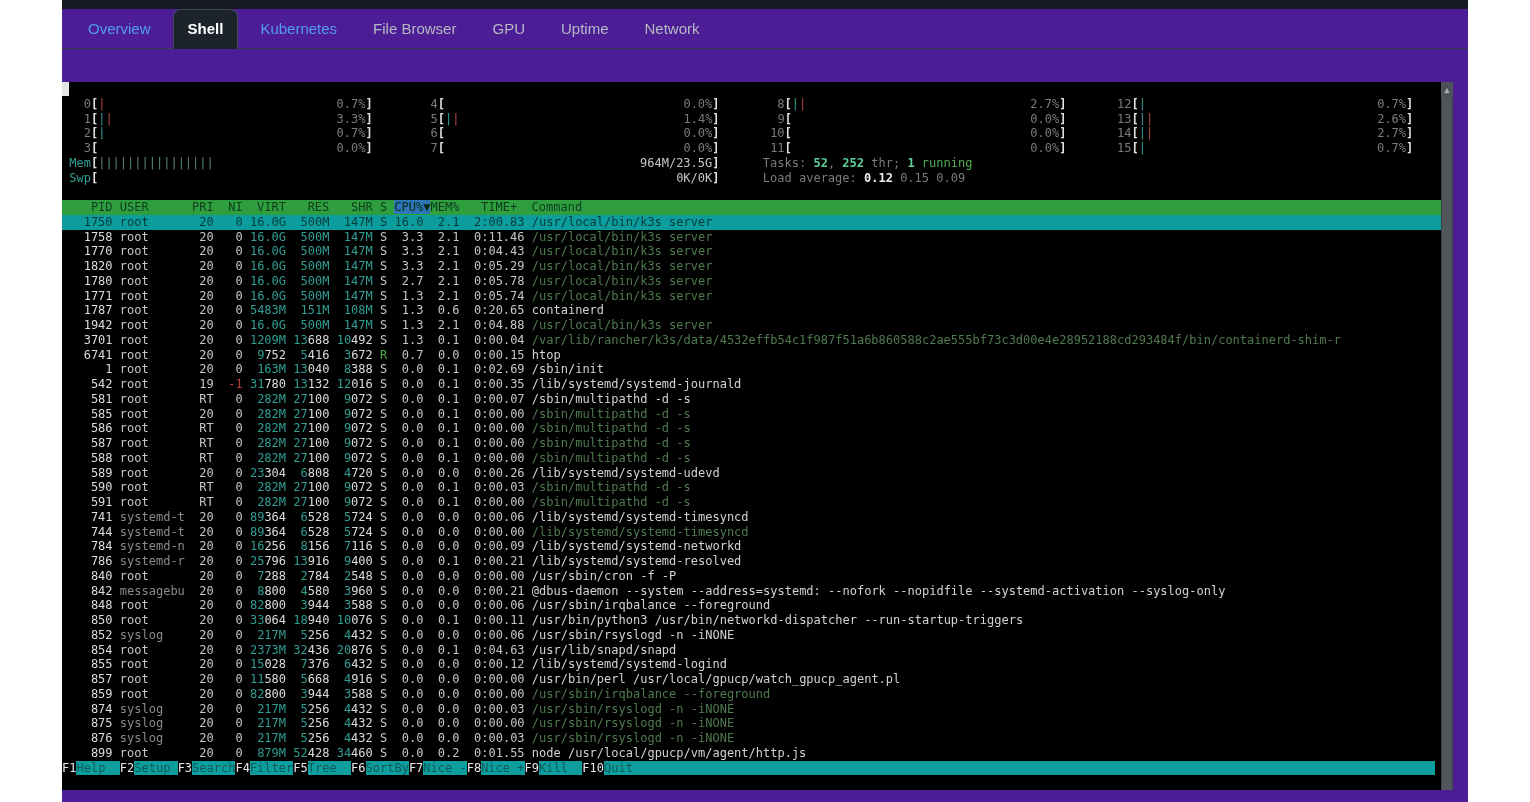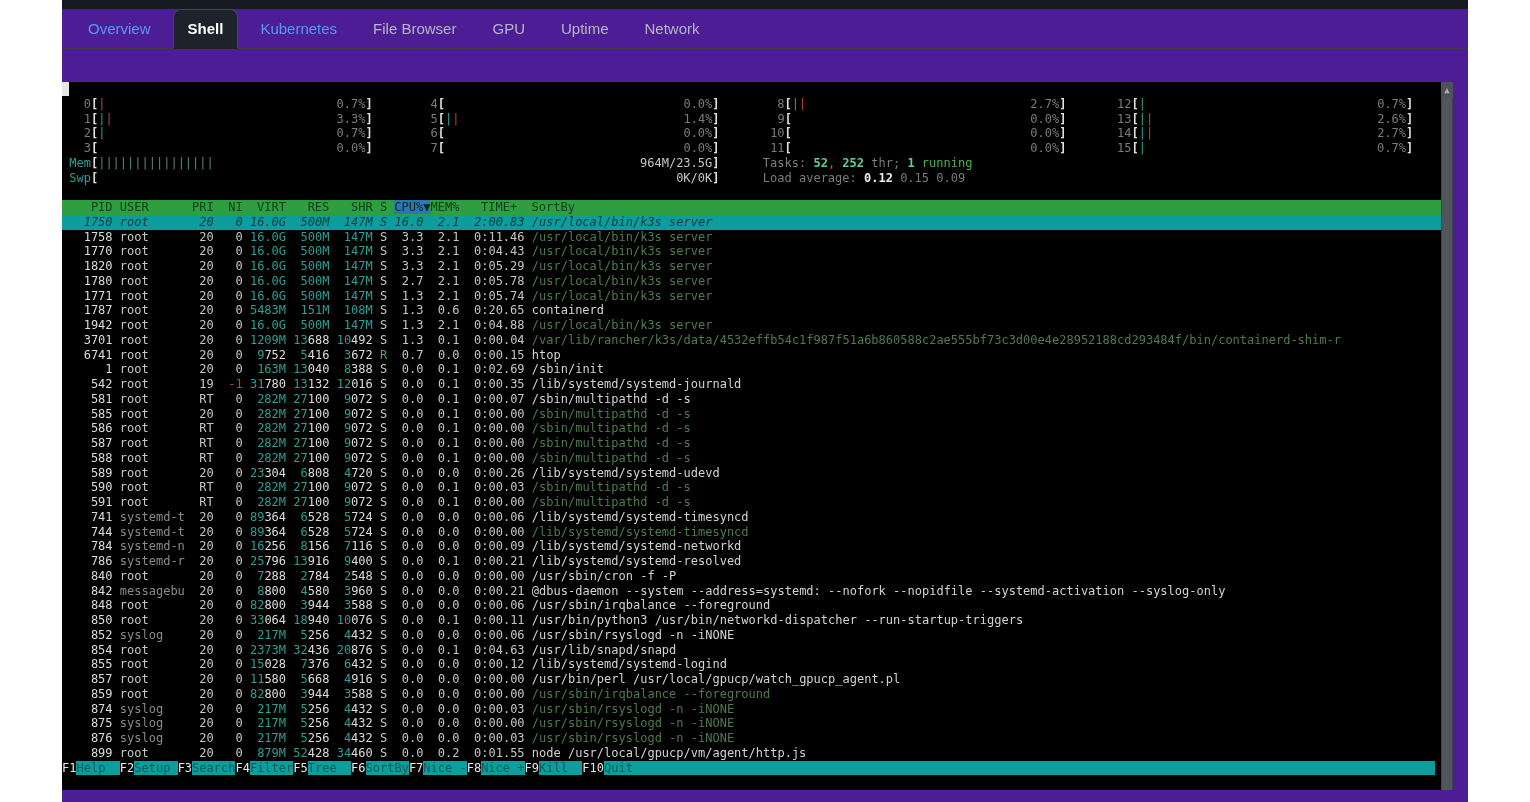--- a/index.html
+++ b/index.html
@@ -31,21 +31,21 @@
   .c-tc{color:#5ecf9b;font-weight:bold;}
   .c-bold{color:#ececec;font-weight:bold;}
   .c-brk{color:#e0e0e0;font-weight:bold;}
   .c-cmd{color:#d2d2d2;}
   .c-thr{color:#4e7a4e;}
   .c-membar{color:#55897e;}
   .cursor{background:#e6e6e6;color:transparent;}
   .l-hdr{background:#2f9e3f;color:#0e3d1d;}
   .hdr-sort{background:#2d76b5;color:#09281a;text-align:center;}
   .l-sel{background:#0d9d9d;}
-  .l-sel span{color:#043c3c !important;font-weight:normal !important;font-style:italic;}
+  .l-sel span{color:#043c3c !important;font-weight:normal !important;}
   .fk-key{color:#e8e8e8;text-align:center;}
   .fk-lbl{background:#0d9d9d;color:#0a5c5c;}
   .scrollbar{position:absolute;right:0;top:0;width:12px;height:100%;background:#3f434a;}
   .scroll-arrow{height:16px;background:#4d5158;color:#a9adb3;font-family:"DejaVu Sans Mono",monospace;
                 font-size:9px;line-height:16px;text-align:center;cursor:pointer;}
   .scroll-thumb{position:absolute;top:16px;bottom:0;left:1px;right:1px;background:#51565d;}
 </style>
 </head>
 <body>
 
@@ -63,21 +63,21 @@
   <div class="terminal">
     <div class="term-lines" id="term-lines">
         <div class="tline"><span class="cursor"> </span></div>
         <div class="tline"><span> </span><span class="c-dim">  0</span><span class="c-brk">[</span><span class="c-red">|</span><span>                                </span><span class="c-dim">0.7%</span><span class="c-brk">]</span><span>      </span><span class="c-dim">  4</span><span class="c-brk">[</span><span>                                 </span><span class="c-dim">0.0%</span><span class="c-brk">]</span><span>      </span><span class="c-dim">  8</span><span class="c-brk">[</span><span class="c-teal">|</span><span class="c-red">|</span><span>                               </span><span class="c-dim">2.7%</span><span class="c-brk">]</span><span>      </span><span class="c-dim"> 12</span><span class="c-brk">[</span><span class="c-teal">|</span><span>                                </span><span class="c-dim">0.7%</span><span class="c-brk">]</span></div>
         <div class="tline"><span> </span><span class="c-dim">  1</span><span class="c-brk">[</span><span class="c-teal">|</span><span class="c-red">|</span><span>                               </span><span class="c-dim">3.3%</span><span class="c-brk">]</span><span>      </span><span class="c-dim">  5</span><span class="c-brk">[</span><span class="c-teal">|</span><span class="c-red">|</span><span>                               </span><span class="c-dim">1.4%</span><span class="c-brk">]</span><span>      </span><span class="c-dim">  9</span><span class="c-brk">[</span><span>                                 </span><span class="c-dim">0.0%</span><span class="c-brk">]</span><span>      </span><span class="c-dim"> 13</span><span class="c-brk">[</span><span class="c-teal">|</span><span class="c-red">|</span><span>                               </span><span class="c-dim">2.6%</span><span class="c-brk">]</span></div>
         <div class="tline"><span> </span><span class="c-dim">  2</span><span class="c-brk">[</span><span class="c-teal">|</span><span>                                </span><span class="c-dim">0.7%</span><span class="c-brk">]</span><span>      </span><span class="c-dim">  6</span><span class="c-brk">[</span><span>                                 </span><span class="c-dim">0.0%</span><span class="c-brk">]</span><span>      </span><span class="c-dim"> 10</span><span class="c-brk">[</span><span>                                 </span><span class="c-dim">0.0%</span><span class="c-brk">]</span><span>      </span><span class="c-dim"> 14</span><span class="c-brk">[</span><span class="c-teal">|</span><span class="c-red">|</span><span>                               </span><span class="c-dim">2.7%</span><span class="c-brk">]</span></div>
         <div class="tline"><span> </span><span class="c-dim">  3</span><span class="c-brk">[</span><span>                                 </span><span class="c-dim">0.0%</span><span class="c-brk">]</span><span>      </span><span class="c-dim">  7</span><span class="c-brk">[</span><span>                                 </span><span class="c-dim">0.0%</span><span class="c-brk">]</span><span>      </span><span class="c-dim"> 11</span><span class="c-brk">[</span><span>                                 </span><span class="c-dim">0.0%</span><span class="c-brk">]</span><span>      </span><span class="c-dim"> 15</span><span class="c-brk">[</span><span class="c-teal">|</span><span>                                </span><span class="c-dim">0.7%</span><span class="c-brk">]</span></div>
         <div class="tline"><span> </span><span class="c-teal">Mem</span><span class="c-brk">[</span><span class="c-membar">||||||||||||||||</span><span>                                                           </span><span class="c-txt">964M/23.5G</span><span class="c-brk">]</span><span>      </span><span class="c-dim">Tasks: </span><span class="c-tc">52</span><span class="c-dim">, </span><span class="c-tc">252</span><span class="c-dim"> thr; </span><span class="c-tc">1</span><span class="c-grn"> running</span></div>
         <div class="tline"><span> </span><span class="c-teal">Swp</span><span class="c-brk">[</span><span class="c-membar"></span><span>                                                                                </span><span class="c-txt">0K/0K</span><span class="c-brk">]</span><span>      </span><span class="c-dim">Load average: </span><span class="c-bold">0.12</span><span class="c-dim"> 0.15 0.09</span></div>
         <div class="tline"></div>
-        <div class="tline l-hdr"><span>    PID USER      PRI  NI  VIRT   RES   SHR S </span><span class="hdr-sort">CPU%▼</span><span>MEM%   TIME+  SortBy                                                                                                                      </span></div>
+        <div class="tline l-hdr"><span>    PID USER      PRI  NI  VIRT   RES   SHR S </span><span class="hdr-sort">CPU%▼</span><span>MEM%   TIME+  Command                                                                                                                      </span></div>
         <div class="tline l-sel"><span class="c-bri">   1750</span><span> </span><span class="c-txt">root     </span><span> </span><span class="c-txt"> 20</span><span> </span><span class="c-txt">  0</span><span> </span><span class="c-teal">16.0G</span><span> </span><span class="c-teal"> 500M</span><span> </span><span class="c-teal"> 147M</span><span> </span><span class="c-txt">S</span><span> </span><span class="c-txt">16.0</span><span> </span><span class="c-txt"> 2.1</span><span> </span><span class="c-txt"> 2:00.83</span><span> </span><span class="c-cmd">/usr/local/bin/k3s server</span></div>
         <div class="tline"><span class="c-bri">   1758</span><span> </span><span class="c-txt">root     </span><span> </span><span class="c-txt"> 20</span><span> </span><span class="c-txt">  0</span><span> </span><span class="c-teal">16.0G</span><span> </span><span class="c-teal"> 500M</span><span> </span><span class="c-teal"> 147M</span><span> </span><span class="c-txt">S</span><span> </span><span class="c-txt"> 3.3</span><span> </span><span class="c-txt"> 2.1</span><span> </span><span class="c-txt"> 0:11.46</span><span> </span><span class="c-thr">/usr/local/bin/k3s server</span></div>
         <div class="tline"><span class="c-bri">   1770</span><span> </span><span class="c-txt">root     </span><span> </span><span class="c-txt"> 20</span><span> </span><span class="c-txt">  0</span><span> </span><span class="c-teal">16.0G</span><span> </span><span class="c-teal"> 500M</span><span> </span><span class="c-teal"> 147M</span><span> </span><span class="c-txt">S</span><span> </span><span class="c-txt"> 3.3</span><span> </span><span class="c-txt"> 2.1</span><span> </span><span class="c-txt"> 0:04.43</span><span> </span><span class="c-thr">/usr/local/bin/k3s server</span></div>
         <div class="tline"><span class="c-bri">   1820</span><span> </span><span class="c-txt">root     </span><span> </span><span class="c-txt"> 20</span><span> </span><span class="c-txt">  0</span><span> </span><span class="c-teal">16.0G</span><span> </span><span class="c-teal"> 500M</span><span> </span><span class="c-teal"> 147M</span><span> </span><span class="c-txt">S</span><span> </span><span class="c-txt"> 3.3</span><span> </span><span class="c-txt"> 2.1</span><span> </span><span class="c-txt"> 0:05.29</span><span> </span><span class="c-thr">/usr/local/bin/k3s server</span></div>
         <div class="tline"><span class="c-bri">   1780</span><span> </span><span class="c-txt">root     </span><span> </span><span class="c-txt"> 20</span><span> </span><span class="c-txt">  0</span><span> </span><span class="c-teal">16.0G</span><span> </span><span class="c-teal"> 500M</span><span> </span><span class="c-teal"> 147M</span><span> </span><span class="c-txt">S</span><span> </span><span class="c-txt"> 2.7</span><span> </span><span class="c-txt"> 2.1</span><span> </span><span class="c-txt"> 0:05.78</span><span> </span><span class="c-thr">/usr/local/bin/k3s server</span></div>
         <div class="tline"><span class="c-bri">   1771</span><span> </span><span class="c-txt">root     </span><span> </span><span class="c-txt"> 20</span><span> </span><span class="c-txt">  0</span><span> </span><span class="c-teal">16.0G</span><span> </span><span class="c-teal"> 500M</span><span> </span><span class="c-teal"> 147M</span><span> </span><span class="c-txt">S</span><span> </span><span class="c-txt"> 1.3</span><span> </span><span class="c-txt"> 2.1</span><span> </span><span class="c-txt"> 0:05.74</span><span> </span><span class="c-thr">/usr/local/bin/k3s server</span></div>
         <div class="tline"><span class="c-bri">   1787</span><span> </span><span class="c-txt">root     </span><span> </span><span class="c-txt"> 20</span><span> </span><span class="c-txt">  0</span><span> </span><span class="c-teal">5483M</span><span> </span><span class="c-teal"> 151M</span><span> </span><span class="c-teal"> 108M</span><span> </span><span class="c-txt">S</span><span> </span><span class="c-txt"> 1.3</span><span> </span><span class="c-txt"> 0.6</span><span> </span><span class="c-txt"> 0:20.65</span><span> </span><span class="c-cmd">containerd</span></div>
         <div class="tline"><span class="c-bri">   1942</span><span> </span><span class="c-txt">root     </span><span> </span><span class="c-txt"> 20</span><span> </span><span class="c-txt">  0</span><span> </span><span class="c-teal">16.0G</span><span> </span><span class="c-teal"> 500M</span><span> </span><span class="c-teal"> 147M</span><span> </span><span class="c-txt">S</span><span> </span><span class="c-txt"> 1.3</span><span> </span><span class="c-txt"> 2.1</span><span> </span><span class="c-txt"> 0:04.88</span><span> </span><span class="c-thr">/usr/local/bin/k3s server</span></div>
         <div class="tline"><span class="c-bri">   3701</span><span> </span><span class="c-txt">root     </span><span> </span><span class="c-txt"> 20</span><span> </span><span class="c-txt">  0</span><span> </span><span class="c-teal">1209M</span><span> </span><span class="c-teal">13</span><span class="c-bri">688</span><span> </span><span class="c-teal">10</span><span class="c-bri">492</span><span> </span><span class="c-txt">S</span><span> </span><span class="c-txt"> 1.3</span><span> </span><span class="c-txt"> 0.1</span><span> </span><span class="c-txt"> 0:00.04</span><span> </span><span class="c-thr">/var/lib/rancher/k3s/data/4532effb54c1f987f51a6b860588c2ae555bf73c3d00e4e28952188cd293484f/bin/containerd-shim-r</span></div>
         <div class="tline"><span class="c-bri">   6741</span><span> </span><span class="c-txt">root     </span><span> </span><span class="c-txt"> 20</span><span> </span><span class="c-txt">  0</span><span> </span><span class="c-teal"> 9</span><span class="c-bri">752</span><span> </span><span class="c-teal"> 5</span><span class="c-bri">416</span><span> </span><span class="c-teal"> 3</span><span class="c-bri">672</span><span> </span><span class="c-grn">R</span><span> </span><span class="c-txt"> 0.7</span><span> </span><span class="c-txt"> 0.0</span><span> </span><span class="c-txt"> 0:00.15</span><span> </span><span class="c-cmd">htop</span></div>

